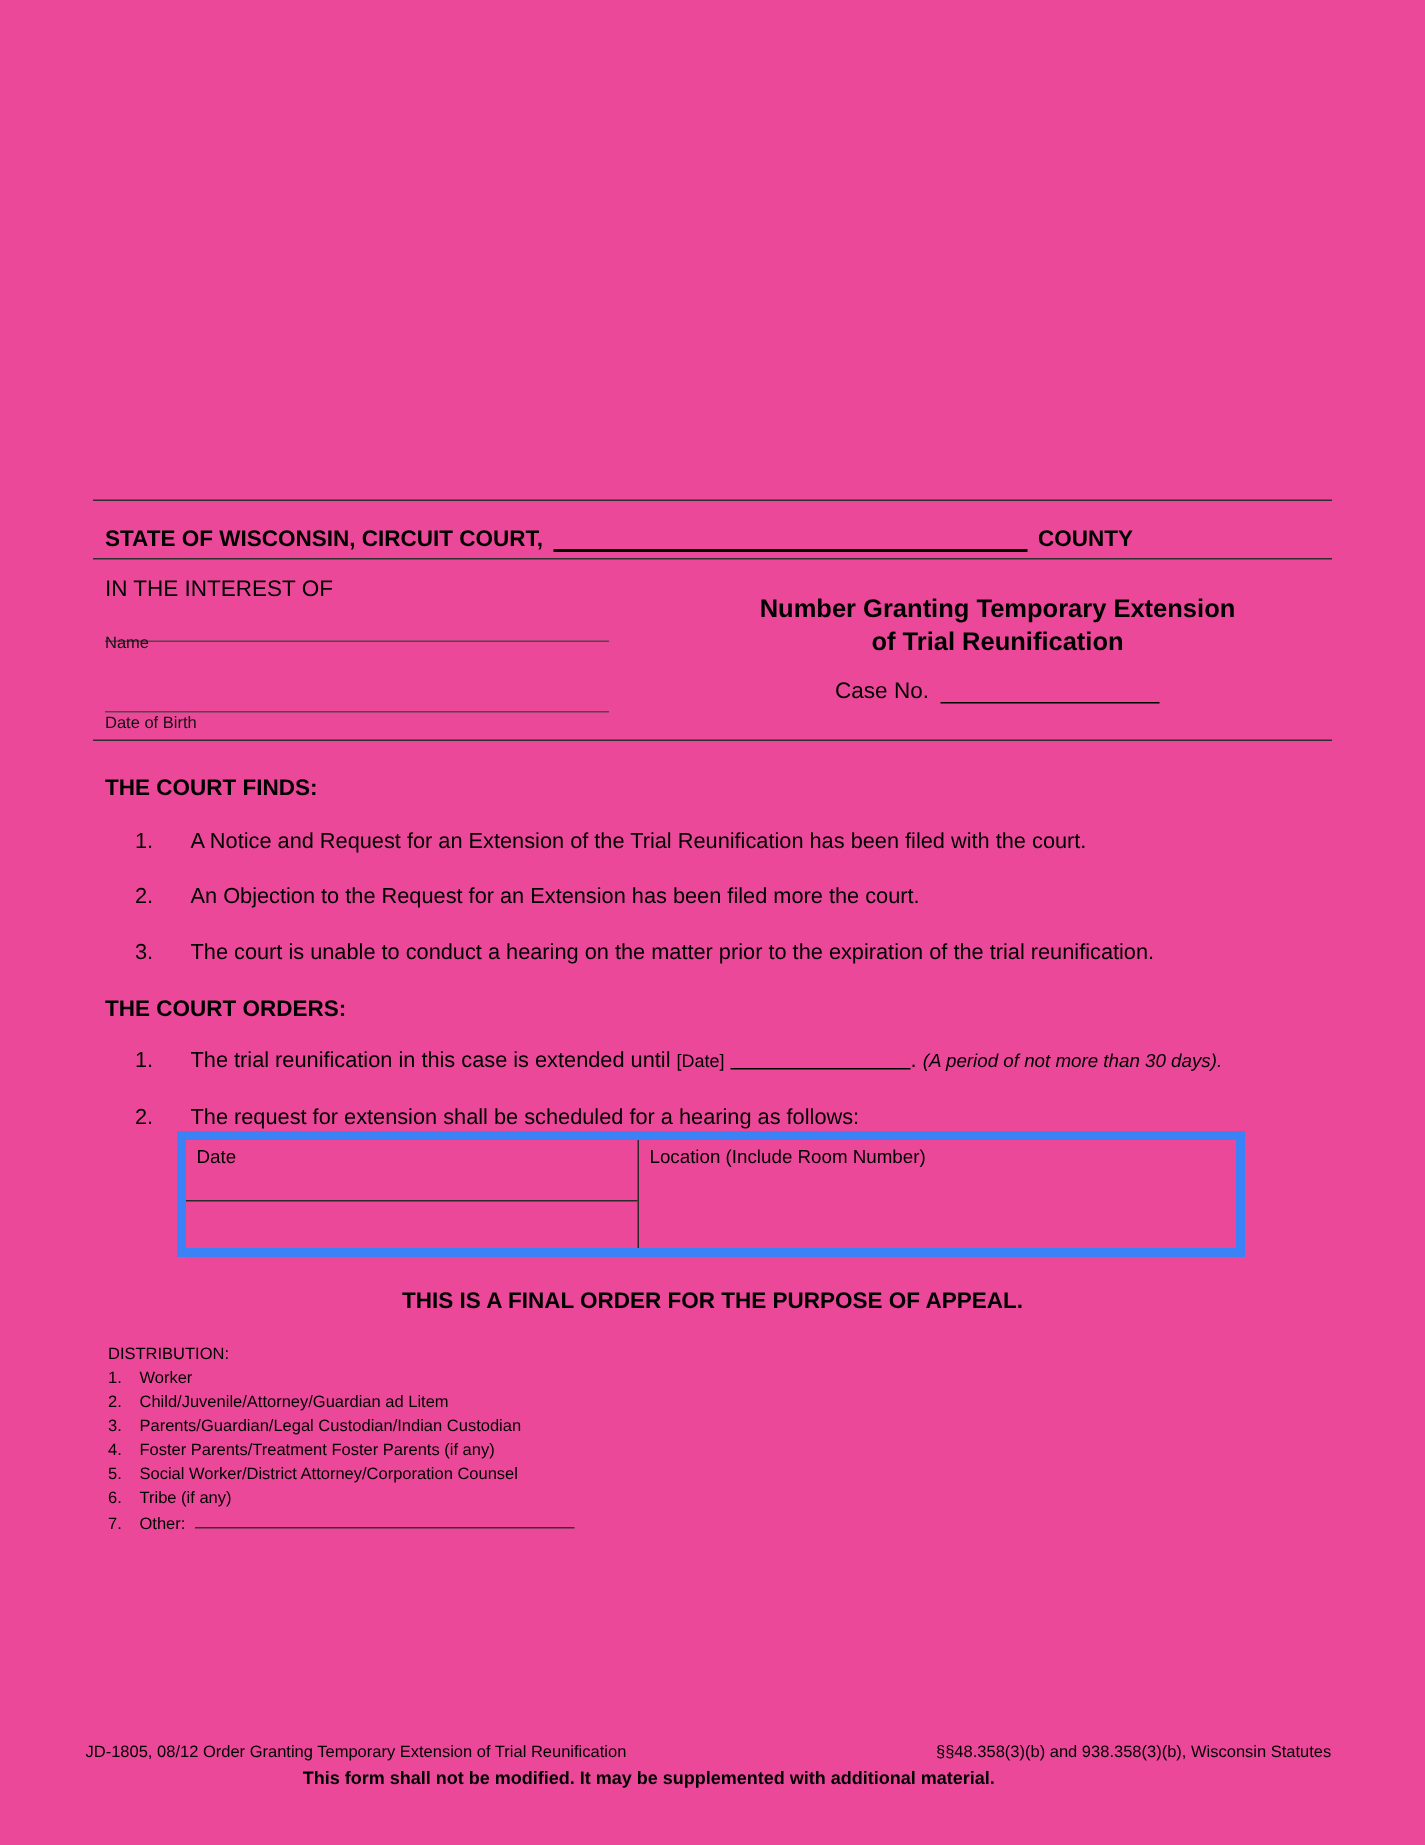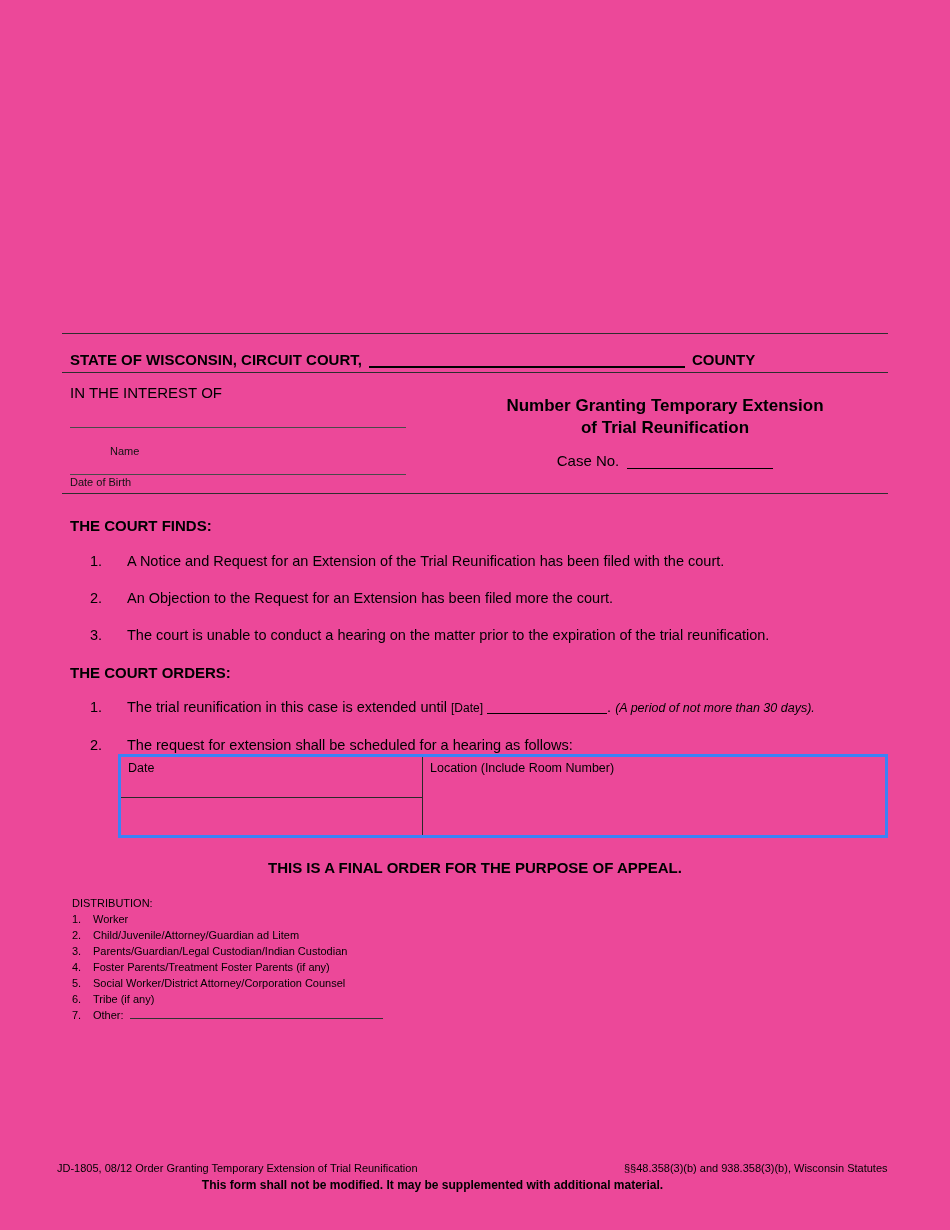--- a/index.html
+++ b/index.html
@@ -52,22 +52,22 @@
   .num-item .num { width:37px; flex:0 0 37px; }
   .inline-blank {
     display:inline-block; border-bottom:1.5px solid #000;
     height:13px; vertical-align:-2px;
   }
   .date-tag { font-size:12px; }
   .italic-note { font-size:12.5px; font-style:italic; }
 
   
   .hearing-table {
-    position:absolute; left:118px; top:754px; width:770px; height:84px;
-    border:3px solid #3b82f6; display:flex; font-size:12.5px;
+    position:absolute; left:118px; top:754px; width:712px; height:84px;
+    border:6px solid #3b82f6; display:flex; font-size:12.5px;
   }
   .ht-left { width:302px; flex:0 0 302px; border-right:1px solid #2a2a2a; display:flex; flex-direction:column; }
   .ht-date { height:41px; border-bottom:1px solid #2a2a2a; padding:4px 7px; }
   .ht-time { flex:1; padding:4px 7px; }
   .ht-location { flex:1; padding:4px 7px; }
 
   .final-notice {
     position:absolute; left:62px; top:859px; width:826px;
     text-align:center; font-size:15px; font-weight:bold;
   }
@@ -99,21 +99,21 @@
 
   <div class="court-row">
     <span>STATE OF WISCONSIN, CIRCUIT COURT,</span>
     <span class="county-blank"></span>
     <span>COUNTY</span>
   </div>
   <div class="rule" style="top:372px"></div>
 
   <div class="interest">IN THE INTEREST OF</div>
   <div class="fill-line" style="left:70px; top:427px; width:336px;"></div>
-  <div class="small-label" style="left:70px; top:445px;margin-left:40px;">Name</div>
+  <div class="small-label" style="left:70px; top:423px;">Name</div>
   <div class="fill-line" style="left:70px; top:474px; width:336px;"></div>
   <div class="small-label" style="left:70px; top:476px;">Date of Birth</div>
 
   <div class="form-title">
     <div>Number Granting Temporary Extension</div>
     <div>of Trial Reunification</div>
   </div>
   <div class="case-row">
     <span>Case No.</span>
     <span class="case-blank"></span>

